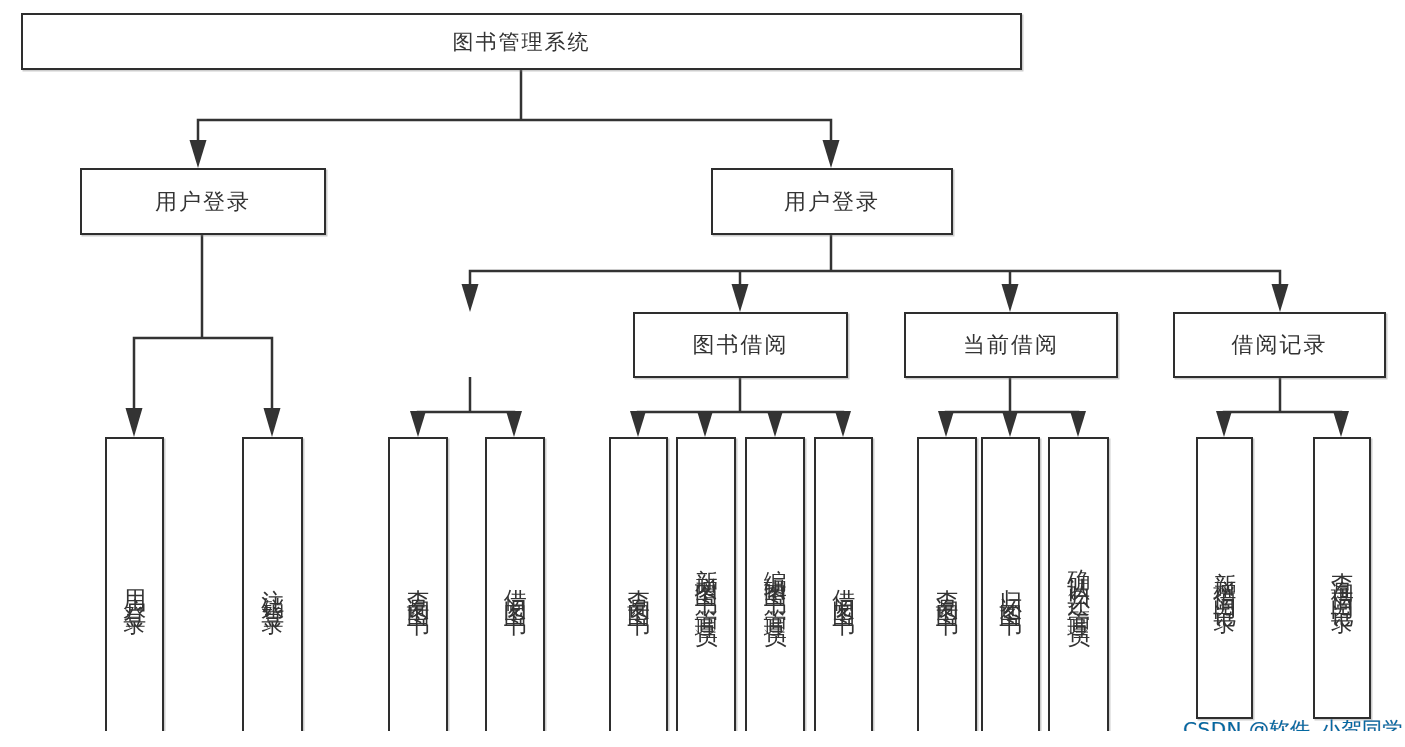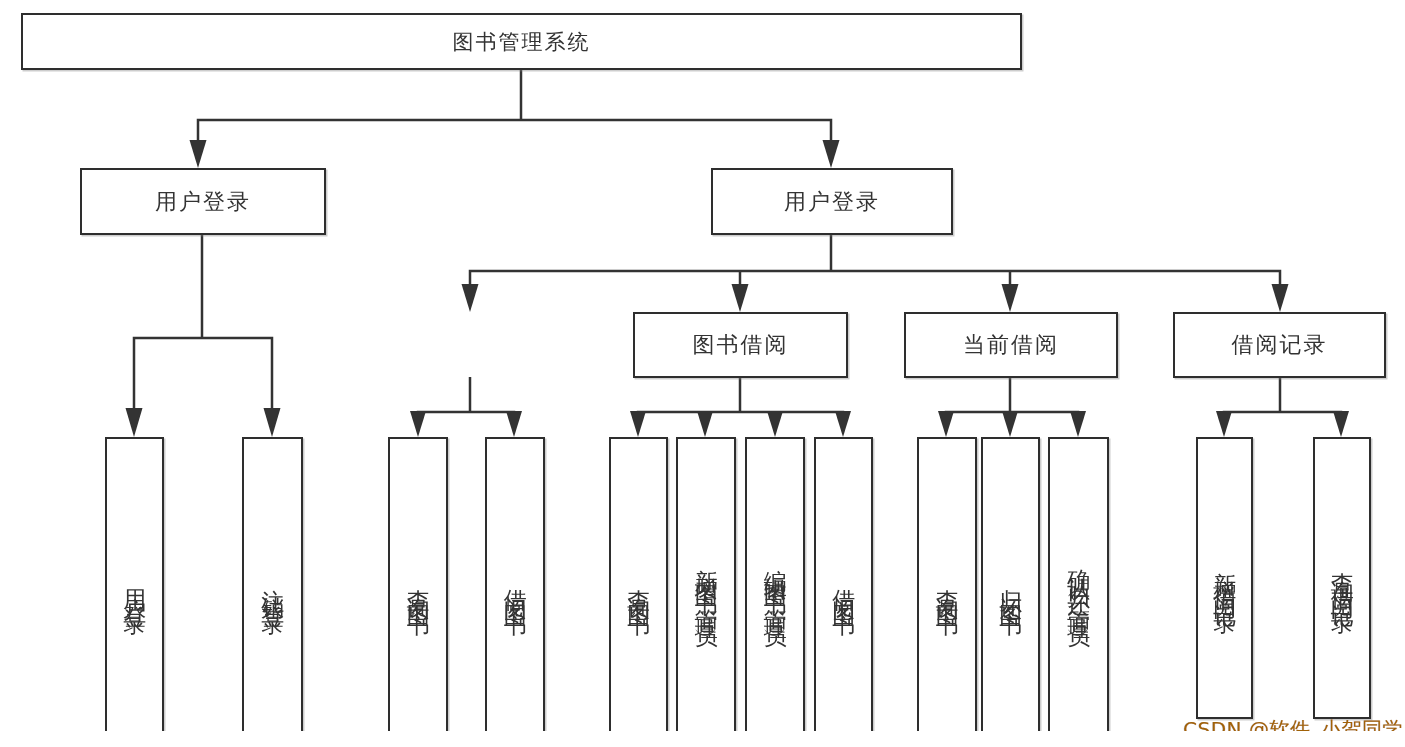--- a/index.html
+++ b/index.html
@@ -16,21 +16,21 @@
     box-shadow:1.5px 1.5px 0 rgba(130,130,130,0.40);
   }
   .hbox .lbl { font-size:22px; letter-spacing:2px; color:#333333; white-space:nowrap; }
   .root .lbl { font-size:21px; }
   .vbox .lbl {
     writing-mode:vertical-rl; text-orientation:mixed;
     font-size:23px; letter-spacing:8px; line-height:1.1; color:#333333;
   }
   .watermark {
     position:absolute; left:1183px; top:716px;
-    font-size:20px; letter-spacing:0.5px; color:#a16207;
+    font-size:20px; letter-spacing:0.5px; color:#0369a1;
     white-space:nowrap; z-index:5;
     text-shadow:0.5px 0 0 rgba(200,120,120,0.35), -0.5px 0 0 rgba(120,140,200,0.35);
   }
 </style>
 </head>
 <body>
 
 <div class="stage">
 
   <svg class="connectors" viewBox="0 0 1405 747" xmlns="http://www.w3.org/2000/svg">

